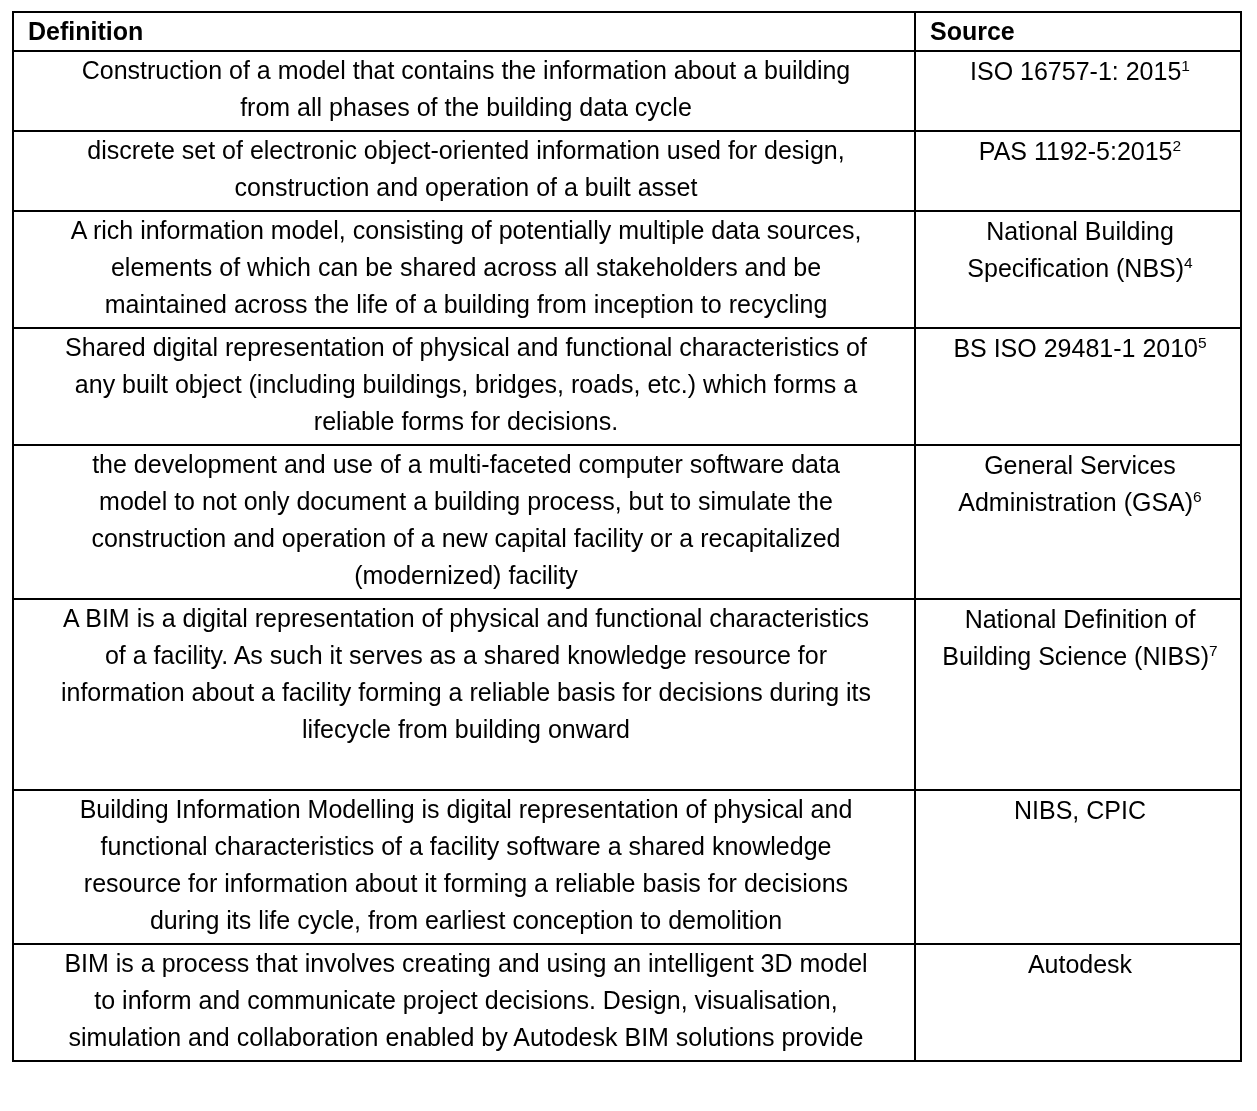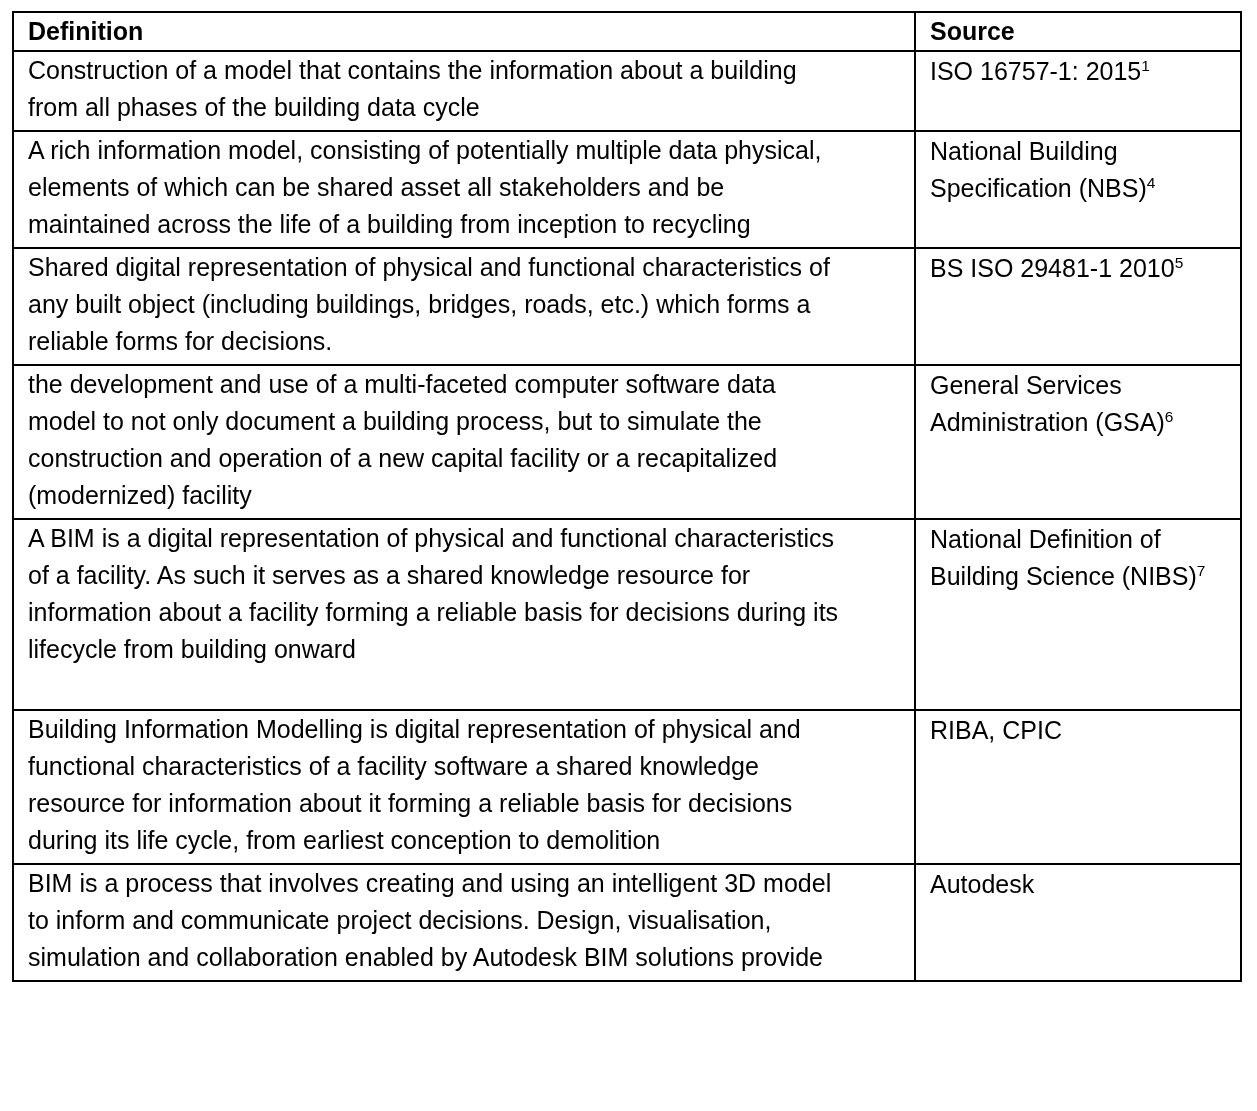--- a/index.html
+++ b/index.html
@@ -53,20 +53,21 @@
   .head-row .cell-inner {
     line-height: 28px;
     padding: 0;
   }
   .defs-table td.def-cell .cell-inner {
     padding-top: 0;
   }
   .line {
     display: block;
     white-space: nowrap;
+    text-align: center;
   }
   .line.blank {
     height: 37px;
   }
   sup {
     font-size: 0.62em;
     vertical-align: super;
     line-height: 0;
   }
 </style>
@@ -99,22 +100,35 @@
           </td>
           <td class="src-cell">
             <div class="cell-inner">
               <span class="line">ISO 16757-1: 2015<sup>1</sup></span>
             </div>
           </td>
         </tr>
         <tr>
           <td class="def-cell">
             <div class="cell-inner">
-              <span class="line">A rich information model, consisting of potentially multiple data physical,</span>
-              <span class="line">elements of which can be shared asset all stakeholders and be</span>
+              <span class="line">discrete set of electronic object-oriented information used for design,</span>
+              <span class="line">construction and operation of a built asset</span>
+            </div>
+          </td>
+          <td class="src-cell">
+            <div class="cell-inner">
+              <span class="line">PAS 1192-5:2015<sup>2</sup></span>
+            </div>
+          </td>
+        </tr>
+        <tr>
+          <td class="def-cell">
+            <div class="cell-inner">
+              <span class="line">A rich information model, consisting of potentially multiple data sources,</span>
+              <span class="line">elements of which can be shared across all stakeholders and be</span>
               <span class="line">maintained across the life of a building from inception to recycling</span>
             </div>
           </td>
           <td class="src-cell">
             <div class="cell-inner">
               <span class="line">National Building</span>
               <span class="line">Specification (NBS)<sup>4</sup></span>
             </div>
           </td>
         </tr>
@@ -169,21 +183,21 @@
           <td class="def-cell">
             <div class="cell-inner">
               <span class="line">Building Information Modelling is digital representation of physical and</span>
               <span class="line">functional characteristics of a facility software a shared knowledge</span>
               <span class="line">resource for information about it forming a reliable basis for decisions</span>
               <span class="line">during its life cycle, from earliest conception to demolition</span>
             </div>
           </td>
           <td class="src-cell">
             <div class="cell-inner">
-              <span class="line">RIBA, CPIC</span>
+              <span class="line">NIBS, CPIC</span>
             </div>
           </td>
         </tr>
         <tr>
           <td class="def-cell">
             <div class="cell-inner">
               <span class="line">BIM is a process that involves creating and using an intelligent 3D model</span>
               <span class="line">to inform and communicate project decisions. Design, visualisation,</span>
               <span class="line">simulation and collaboration enabled by Autodesk BIM solutions provide</span>
             </div>

